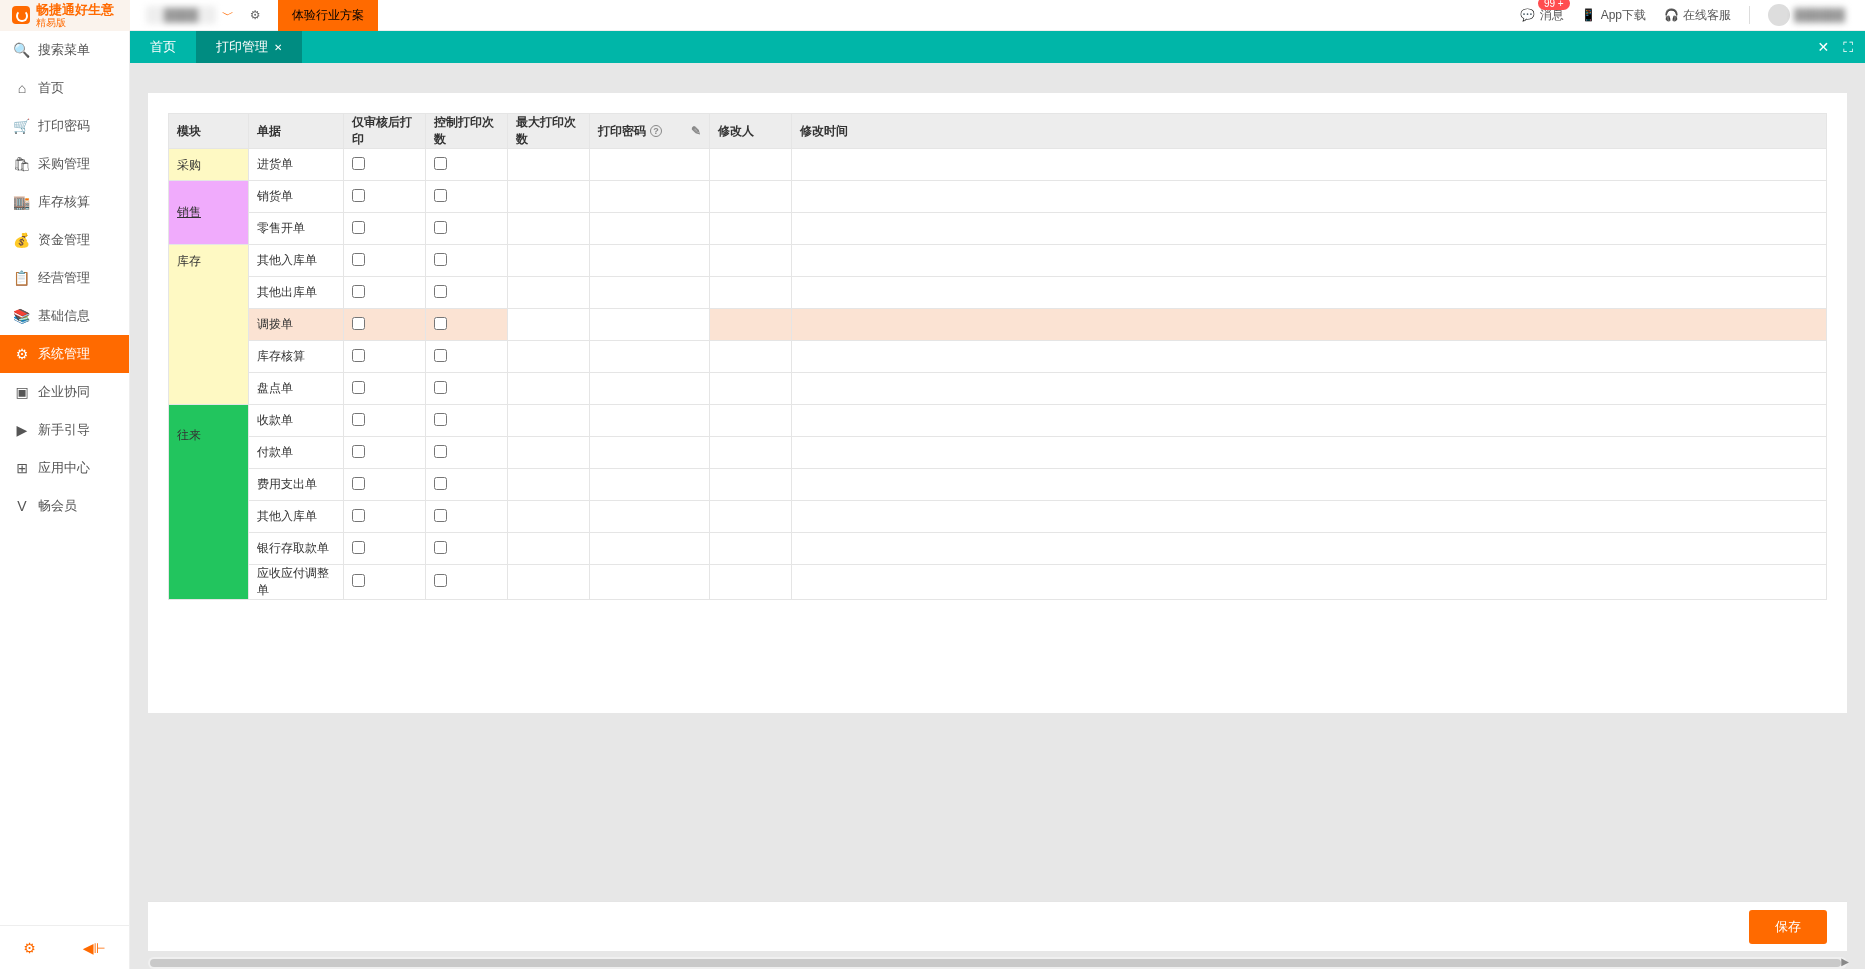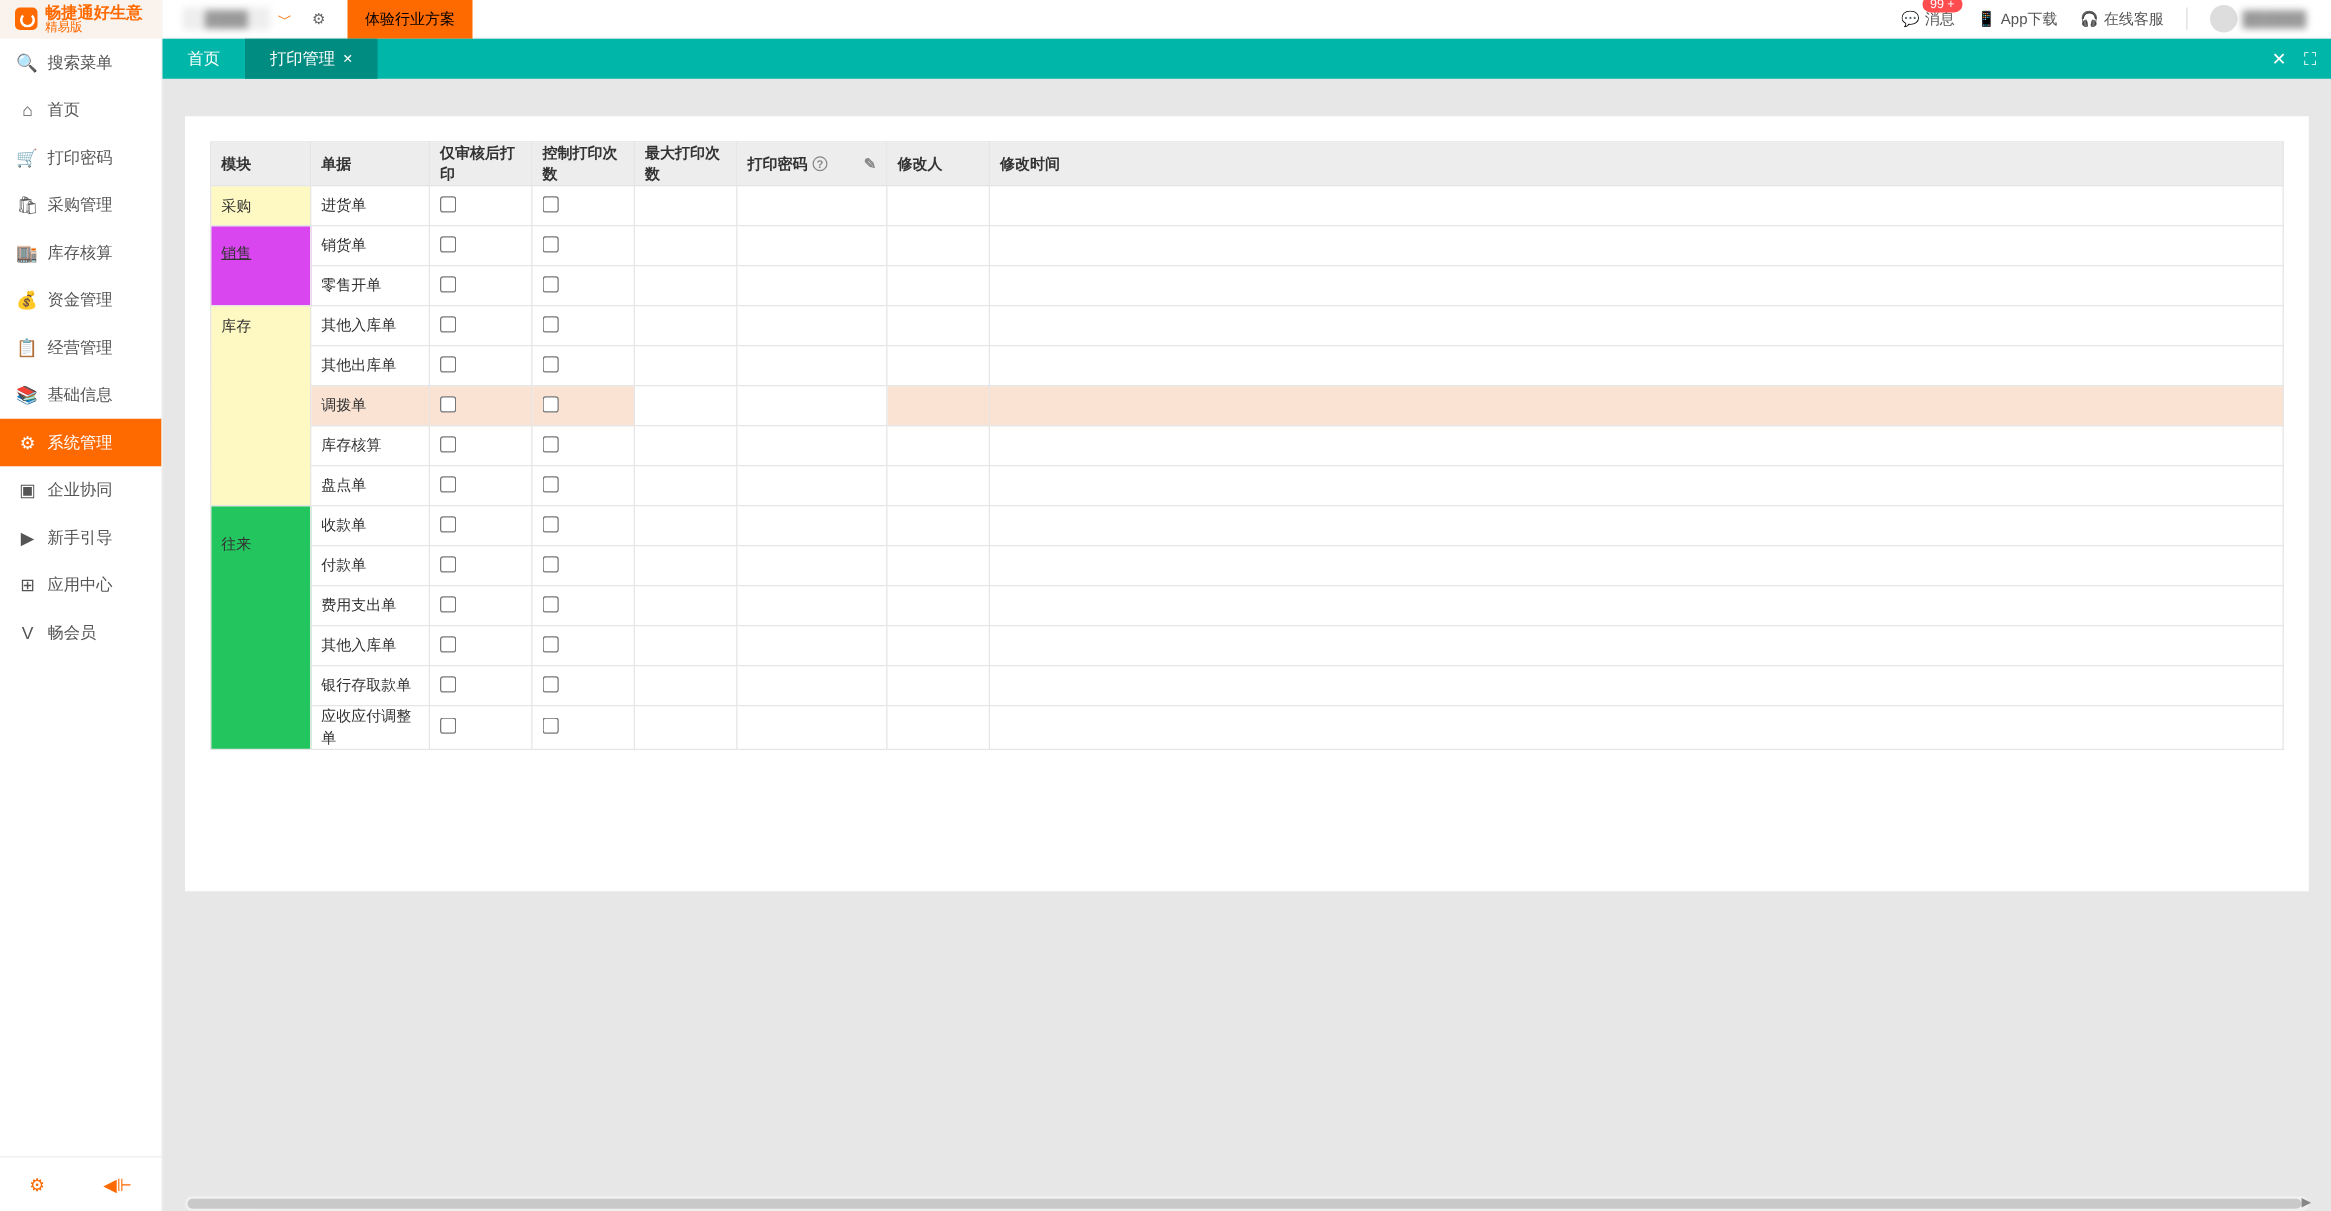--- a/index.html
+++ b/index.html
@@ -235,21 +235,21 @@
                   <td rowspan="1" style="background: #fef9c3; vertical-align: top; padding-top: 8px; font-family: Liberation Mono, monospace;">采购</td>
                   <td>进货单</td>
                   <td style="text-align: left;"><input type="checkbox" class="cb" style=""></td>
                   <td style="text-align: left;"><input type="checkbox" class="cb" style=""></td>
                   <td></td>
                   <td></td>
                   <td></td>
                   <td></td>
                 </tr>
                 <tr>
-                  <td rowspan="2" style="background: #d946ef; vertical-align: top; padding-top: 13px; text-decoration: underline;">销售</td>
+                  <td rowspan="2" style="background: #f0abfc; vertical-align: top; padding-top: 23px; text-decoration: underline;">销售</td>
                   <td>销货单</td>
                   <td style="text-align: left;"><input type="checkbox" class="cb" style=""></td>
                   <td style="text-align: left;"><input type="checkbox" class="cb" style=""></td>
                   <td></td>
                   <td></td>
                   <td></td>
                   <td></td>
                 </tr>
                 <tr>
                   <td>零售开单</td>
@@ -359,18 +359,21 @@
                   <td></td>
                   <td></td>
                   <td></td>
                   <td></td>
                 </tr>
               </tbody>
           </table>
         </div>
       </div>
 
+      <div class="footer-bar">
+        <button class="btn-save">保存</button>
+      </div>
       <div class="hscroll">
         <span class="arrow-right">▶</span>
       </div>
     </div>
   </div>
 </div>
 
 </body></html>

